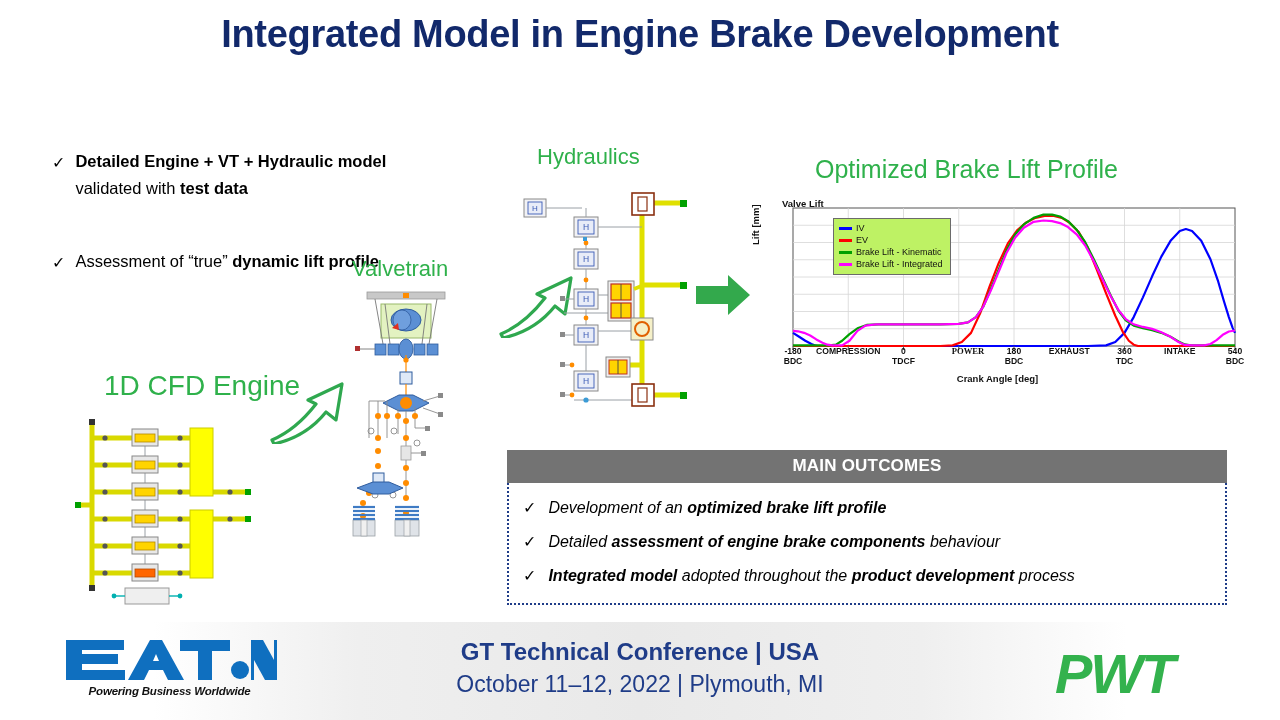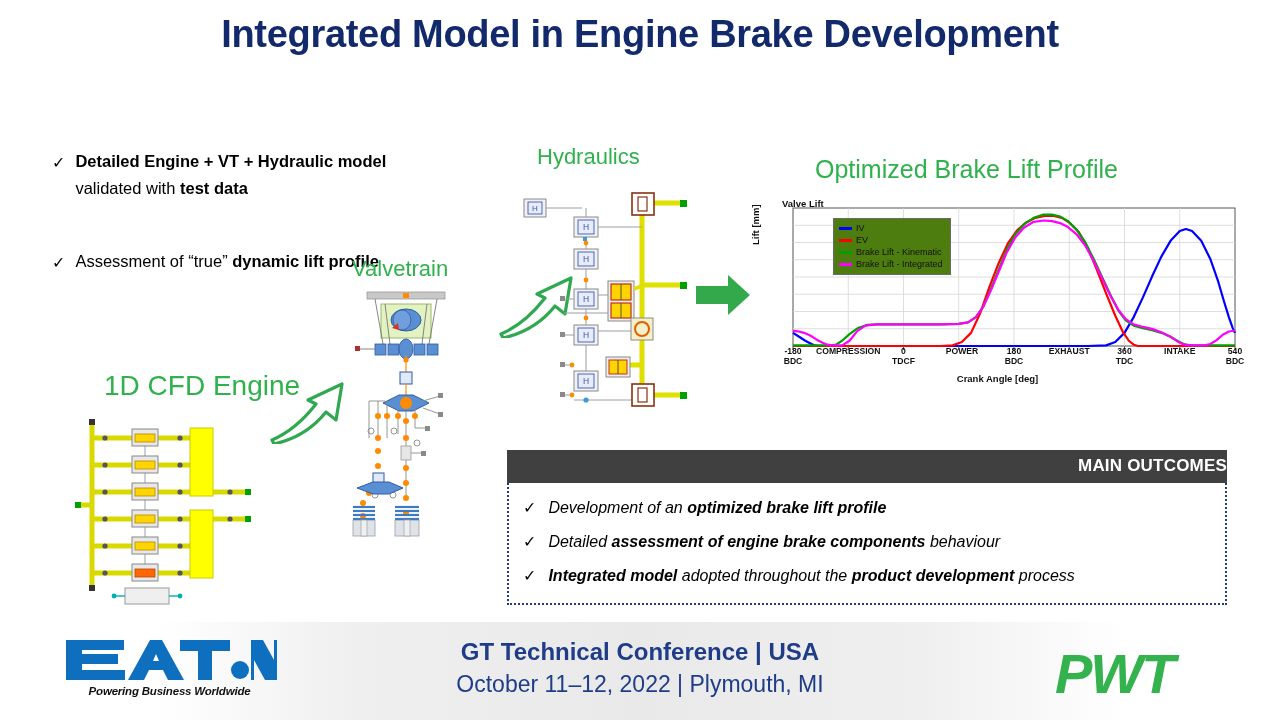--- a/index.html
+++ b/index.html
@@ -77,21 +77,21 @@
   .xtick {
     position:absolute; font-size:8.6px; color:#111; font-weight:bold;
     text-align:center; white-space:nowrap;
   }
   .xtick .t2 { display:block; }
   
   #outcomes {
     position:absolute; top:450px; left:507px; width:720px;
   }
   #outcomes-header {
-    background:#404040; color:#fff; text-align:right;
+    background:#737373; color:#fff; text-align:center;
     font-weight:bold; font-size:17px; letter-spacing:0.2px;
     padding:6px 0 7px 0;
   }
   #outcomes-body {
     border:2px dotted #1F3C88; border-top:none;
     padding:8px 0 10px 0;
     background:#fff;
   }
   .outcome {
     display:flex; gap:12px;
@@ -473,29 +473,29 @@
         <line x1="314.25" x2="314.25" y1="140" y2="144"></line>
         <line x1="369.5" x2="369.5" y1="140" y2="144"></line>
         <line x1="424.75" x2="424.75" y1="140" y2="144"></line>
         <line x1="480" x2="480" y1="140" y2="144"></line>
       </g>
   </svg>
   <div id="chart-xticks" style="position:absolute;top:156px;left:0;width:485px;height:26px;">
       <div class="xtick" style="left: -2px; width: 80px;"><span>-180</span><span class="t2">BDC</span></div>
       <div class="xtick" style="left: 53.25px; width: 80px;"><span>COMPRESSION</span></div>
       <div class="xtick" style="left: 108.5px; width: 80px;"><span>0</span><span class="t2">TDCF</span></div>
-      <div class="xtick" style="left: 167px; width: 80px;"><span>POWER</span></div>
+      <div class="xtick" style="left: 173px; width: 80px; font-family: Liberation Serif, serif;"><span>POWER</span></div>
       <div class="xtick" style="left: 219px; width: 80px;"><span>180</span><span class="t2">BDC</span></div>
       <div class="xtick" style="left: 274.25px; width: 80px;"><span>EXHAUST</span></div>
       <div class="xtick" style="left: 329.5px; width: 80px;"><span>360</span><span class="t2">TDC</span></div>
       <div class="xtick" style="left: 384.75px; width: 80px;"><span>INTAKE</span></div>
       <div class="xtick" style="left: 440px; width: 80px;"><span>540</span><span class="t2">BDC</span></div>
     </div>
   <div id="chart-xlabel">Crank Angle [deg]</div>
-  <div id="chart-legend" style="position:absolute;top:28px;left:78px;border:1.5px solid #6b6b6b;background:#4d7c0f;padding:3px 7px 4px 5px;">
+  <div id="chart-legend" style="position:absolute;top:28px;left:78px;border:1.5px solid #6b6b6b;background:#bef264;padding:3px 7px 4px 5px;">
   <div style="display: flex; align-items: center; gap: 4px; font-size: 9px; line-height: 12px; color: rgb(17, 17, 17); white-space: nowrap;">
         <span style="display: inline-block; width: 13px; height: 3px; background: rgb(0, 0, 255);"></span>
         <span>IV</span>
       </div>
       <div style="display: flex; align-items: center; gap: 4px; font-size: 9px; line-height: 12px; color: rgb(17, 17, 17); white-space: nowrap;">
         <span style="display: inline-block; width: 13px; height: 3px; background: rgb(255, 0, 0);"></span>
         <span>EV</span>
       </div>
       <div style="display: flex; align-items: center; gap: 4px; font-size: 9px; line-height: 12px; color: rgb(17, 17, 17); white-space: nowrap;">
         <span style="display: inline-block; width: 13px; height: 3px; background: rgb(0, 160, 0);"></span>

